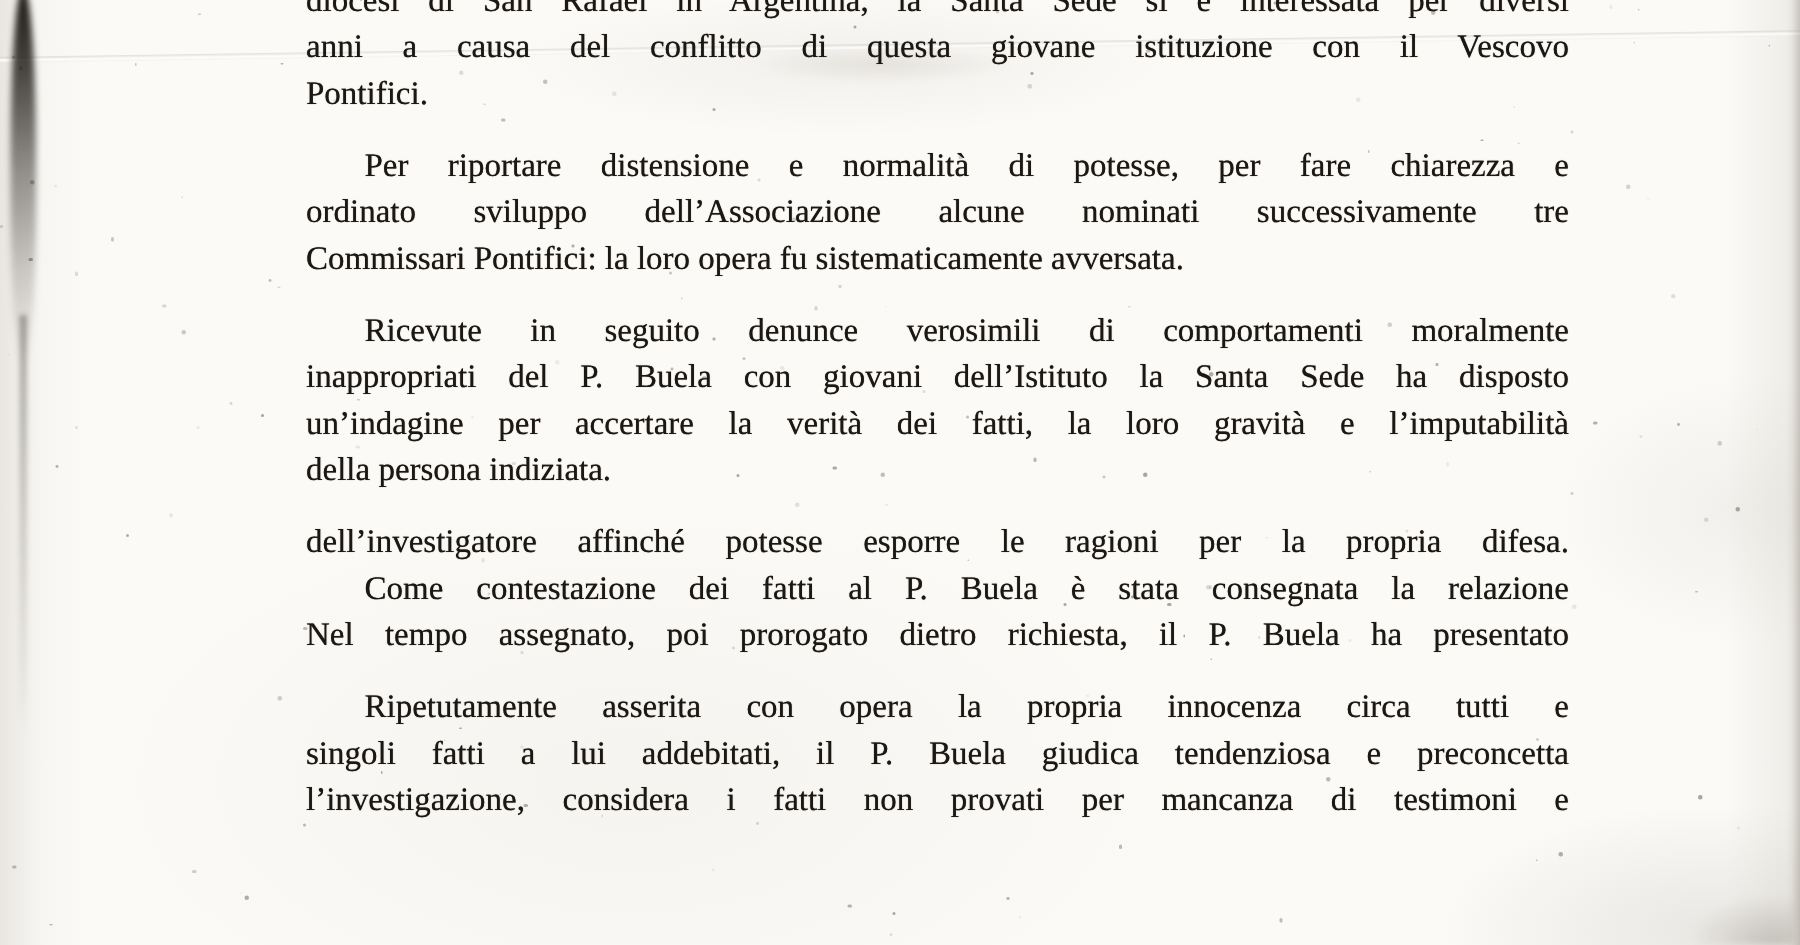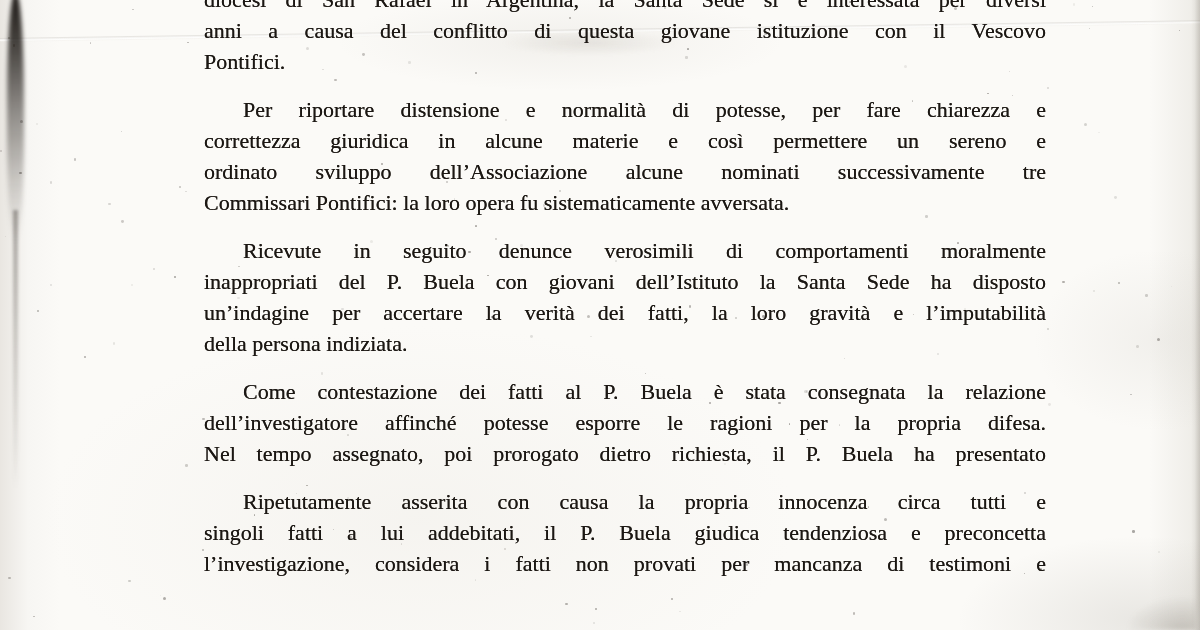--- a/index.html
+++ b/index.html
@@ -117,37 +117,36 @@
   <div class="corner-smudge"></div>
 
   <div class="text-block" id="text-block">
       <div class="para">
         <div class="line">diocesi di San Rafael in Argentina, la Santa Sede si è interessata per diversi</div>
         <div class="line">anni a causa del conflitto di questa giovane istituzione con il Vescovo</div>
         <div class="line last-line">Pontifici.</div>
       </div>
       <div class="para">
         <div class="line indented">Per riportare distensione e normalità di potesse, per fare chiarezza e</div>
-        <div class="line">correttezza giuridica in alcune materie e così permettere un sereno e</div>
         <div class="line">ordinato sviluppo dell’Associazione alcune nominati successivamente tre</div>
         <div class="line last-line">Commissari Pontifici: la loro opera fu sistematicamente avversata.</div>
       </div>
       <div class="para">
         <div class="line indented">Ricevute in seguito denunce verosimili di comportamenti moralmente</div>
         <div class="line">inappropriati del P. Buela con giovani dell’Istituto la Santa Sede ha disposto</div>
         <div class="line">un’indagine per accertare la verità dei fatti, la loro gravità e l’imputabilità</div>
         <div class="line last-line">della persona indiziata.</div>
       </div>
       <div class="para">
+        <div class="line">dell’investigatore affinché potesse esporre le ragioni per la propria difesa.</div>
         <div class="line indented">Come contestazione dei fatti al P. Buela è stata consegnata la relazione</div>
-        <div class="line">dell’investigatore affinché potesse esporre le ragioni per la propria difesa.</div>
         <div class="line">Nel tempo assegnato, poi prorogato dietro richiesta, il P. Buela ha presentato</div>
       </div>
       <div class="para">
-        <div class="line indented">Ripetutamente asserita con causa la propria innocenza circa tutti e</div>
+        <div class="line indented">Ripetutamente asserita con opera la propria innocenza circa tutti e</div>
         <div class="line">singoli fatti a lui addebitati, il P. Buela giudica tendenziosa e preconcetta</div>
         <div class="line">l’investigazione, considera i fatti non provati per mancanza di testimoni e</div>
       </div>
     </div>
 
   <div class="speckles" id="speckles">
       <div class="speck" style="width: 1.47144px; height: 1.47144px; left: 1047.49px; top: 328.237px; opacity: 0.18;"></div>
       <div class="speck" style="width: 2.19885px; height: 2.19885px; left: 445.753px; top: 180.844px; opacity: 0.25;"></div>
       <div class="speck" style="width: 1.86893px; height: 1.86893px; left: 153.469px; top: 268.175px; opacity: 0.16;"></div>
       <div class="speck" style="width: 1.72347px; height: 1.72347px; left: 346.84px; top: 434.113px; opacity: 0.15;"></div>

